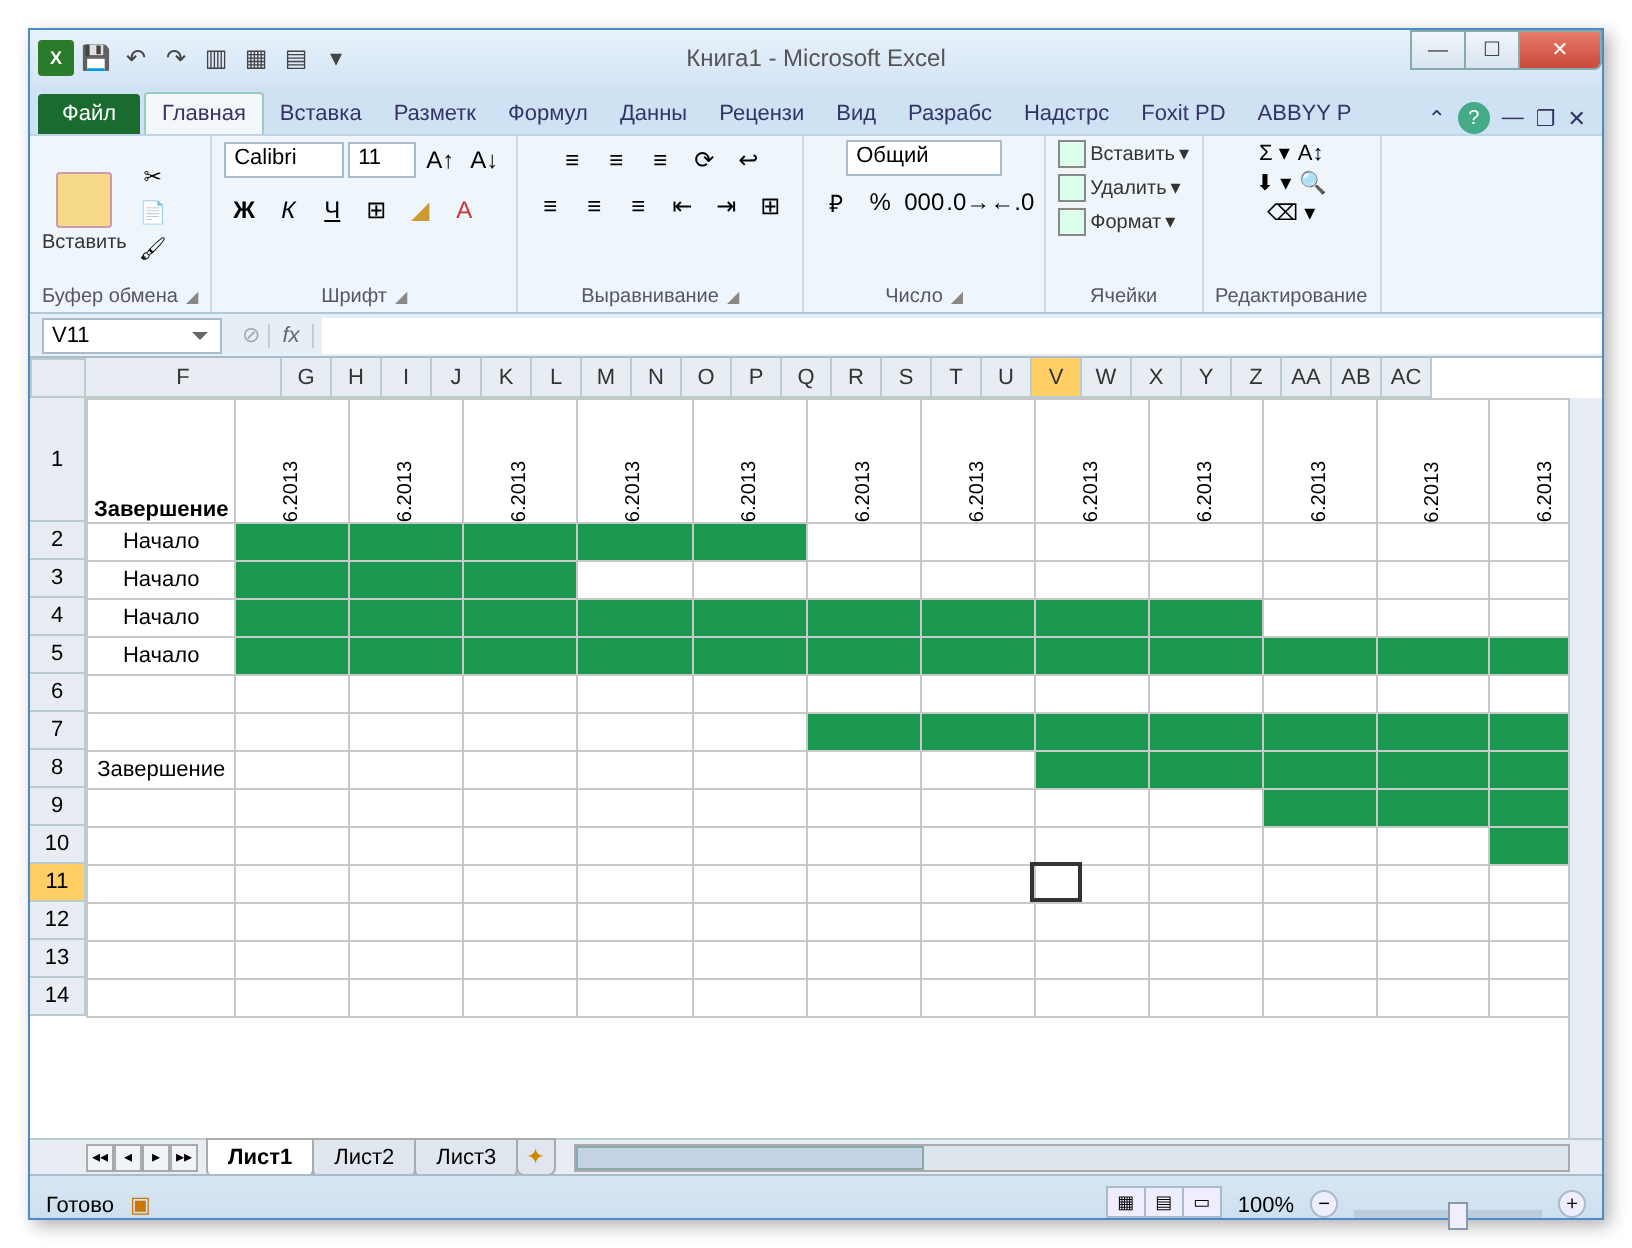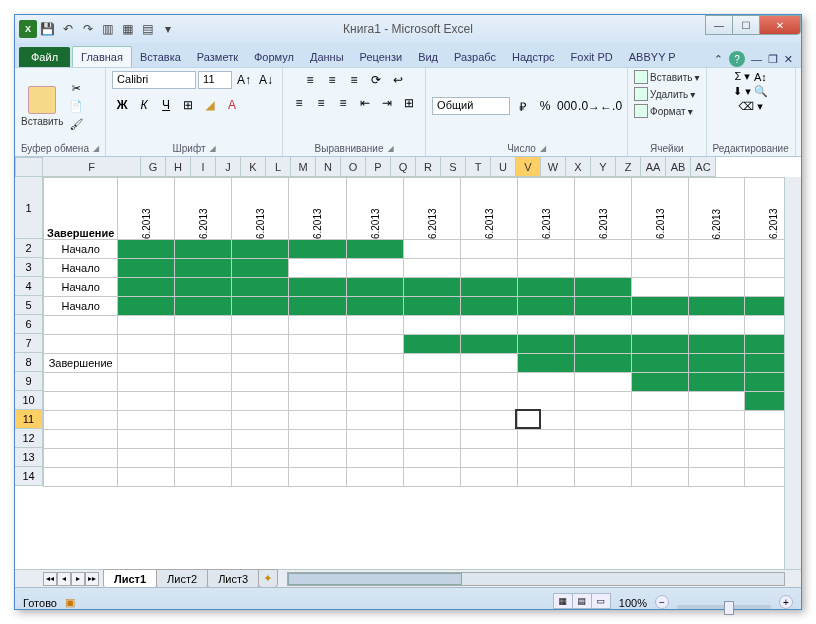--- a/index.html
+++ b/index.html
@@ -142,21 +142,21 @@
       </div>
       <div class="group-label">
           <span>Буфер обмена</span>
           <span class="dlg">◢</span>
         </div>
     </div>
 
     <div class="group">
       <div class="group-body" style="flex-direction:column;align-items:flex-start;gap:3px">
         <div class="font-row">
-          <div class="font-sel" style="width:84px">Calibri</div>
+          <div class="font-sel" style="width:60px">Calibri</div>
           <div class="font-sel" style="width:34px">11</div>
           <div class="rb">A↑</div>
           <div class="rb">A↓</div>
         </div>
         <div class="btn-row">
           <div class="rb bold">Ж</div>
           <div class="rb" style="font-style:italic">К</div>
           <div class="rb" style="text-decoration:underline">Ч</div>
           <div class="rb">⊞</div>
           <div class="rb" style="color:#c93">◢</div>
@@ -187,21 +187,21 @@
           <div class="rb">⊞</div>
         </div>
       </div>
       <div class="group-label">
           <span>Выравнивание</span>
           <span class="dlg">◢</span>
         </div>
     </div>
 
     <div class="group">
-      <div class="group-body" style="flex-direction:row;gap:3px">
+      <div class="group-body" style="flex-direction:column;gap:3px">
         <div class="num-sel">Общий</div>
         <div class="btn-row">
           <div class="rb">₽</div>
           <div class="rb">%</div>
           <div class="rb">000</div>
           <div class="rb">.0→</div>
           <div class="rb">←.0</div>
         </div>
       </div>
       <div class="group-label">
@@ -235,20 +235,26 @@
         <div class="edit-row">
             <span>⌫ ▾</span>
           </div>
       </div>
       <div class="group-label">
           <span>Редактирование</span>
         </div>
     </div>
   </div>
 
+  <div class="formula-bar">
+    <div class="name-box">V11</div>
+    <span style="padding:0 4px;color:#aaa">⊘</span>
+    <div class="fx">fx</div>
+    <input class="fbar-input" style="">
+  </div>
 
   <div class="grid-area">
     <div class="grid-corner-row">
       <div class="corner"></div>
       <div class="col-headers" id="col-headers">
           <div class="ch" style="width:98px">F</div>
           <div class="ch" style="width:25px">G</div>
           <div class="ch" style="width:25px">H</div>
           <div class="ch" style="width:25px">I</div>
           <div class="ch" style="width:25px">J</div>

